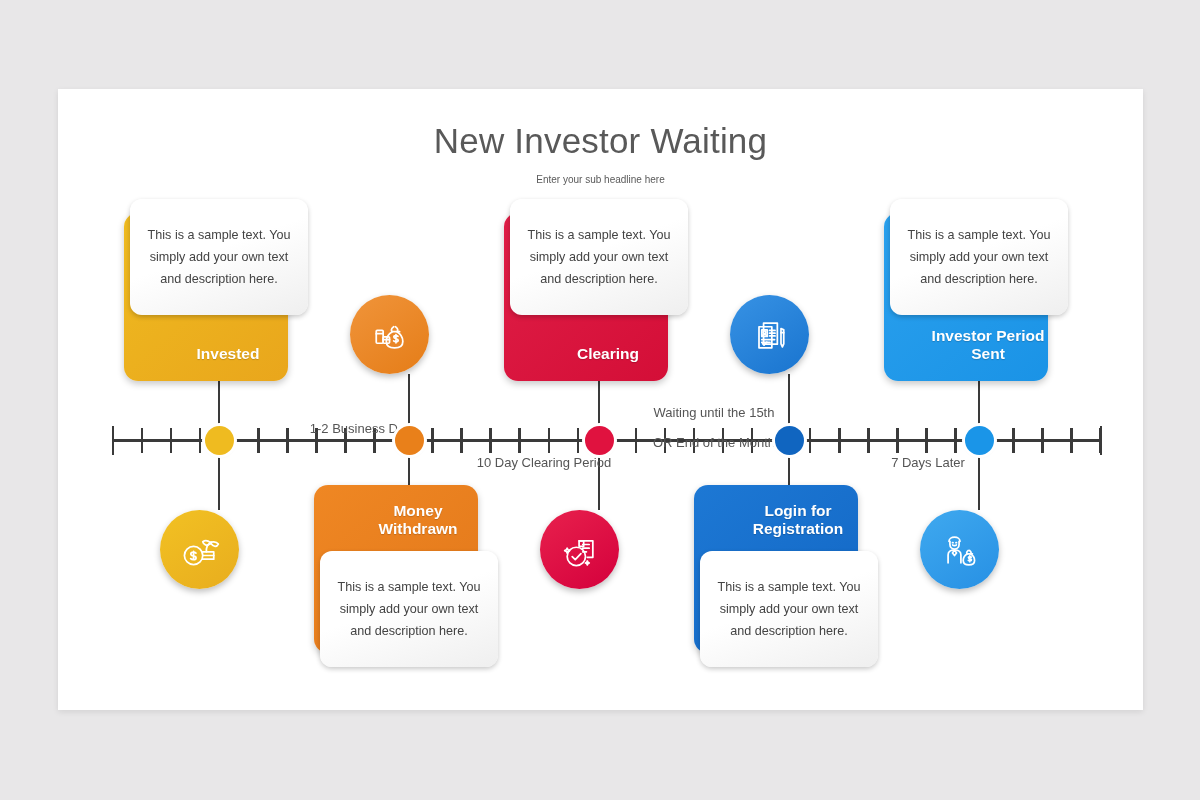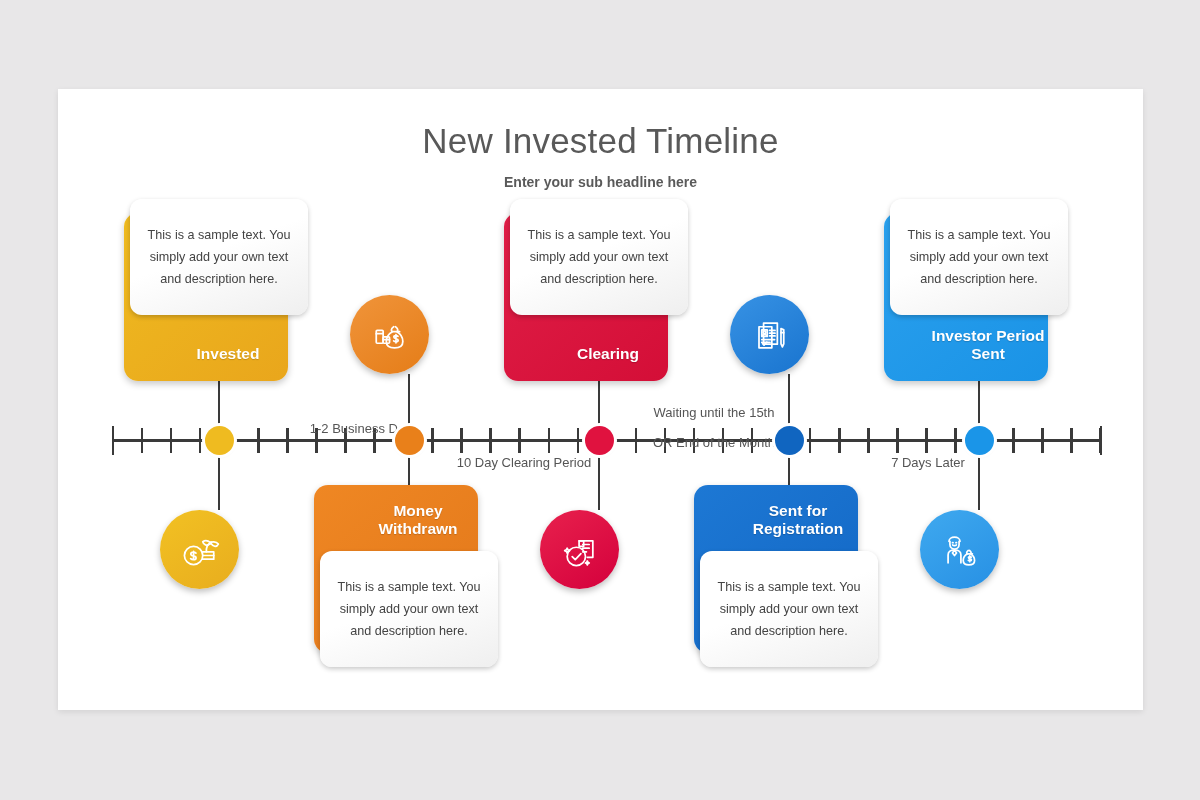--- a/index.html
+++ b/index.html
@@ -19,21 +19,21 @@
   
   #title {
     position: absolute; left: 0; top: 32px; width: 100%;
     text-align: center;
     font-size: 35px; font-weight: 400; color: #595959;
     letter-spacing: .2px;
   }
   #subtitle {
     position: absolute; left: 0; top: 85px; width: 100%;
     text-align: center;
-    font-size: 14px; color: #5a5a5a; font-weight: bold;
+    font-size: 10px; color: #5a5a5a;
   }
   
   #axis-wrap { position: absolute; left: 0; top: 0; width: 100%; height: 100%; }
   #axis-line {
     position: absolute;
     left: 55px; top: 350px; width: 988px; height: 3px;
     background: #3a3a3a;
   }
   .tick {
     position: absolute; top: 339px; width: 2.5px; height: 25px;
@@ -90,21 +90,21 @@
     box-shadow: 0 3px 6px rgba(0,0,0,0.25);
     z-index: 3;
   }
   .icon-circle svg { width: 44px; height: 44px; display: block; }
 </style>
 </head>
 <body>
 
 <div id="slide">
 
-  <div id="title">New Invested Timeline</div>
+  <div id="title">New Investor Waiting</div>
   <div id="subtitle">Enter your sub headline here</div>
 
   <div id="axis-wrap">
     <div id="axis-line"></div>
   <div class="tick" style="left: 53.75px;"></div>
       <div class="tick" style="left: 82.8px;"></div>
       <div class="tick" style="left: 111.85px;"></div>
       <div class="tick" style="left: 140.9px;"></div>
       <div class="tick" style="left: 169.95px;"></div>
       <div class="tick" style="left: 199px;"></div>
@@ -148,21 +148,21 @@
       <div class="connector" style="left: 349.75px; top: 350px; height: 46px;"></div>
       <div class="connector" style="left: 539.75px; top: 350px; height: 71px;"></div>
       <div class="connector" style="left: 729.75px; top: 350px; height: 46px;"></div>
       <div class="connector" style="left: 919.75px; top: 350px; height: 71px;"></div>
       <div class="node-dot" style="left: 146.5px; top: 337px; background: rgb(239, 187, 32);"></div>
       <div class="node-dot" style="left: 336.5px; top: 337px; background: rgb(233, 128, 26);"></div>
       <div class="node-dot" style="left: 526.5px; top: 337px; background: rgb(224, 18, 63);"></div>
       <div class="node-dot" style="left: 716.5px; top: 337px; background: rgb(16, 101, 192);"></div>
       <div class="node-dot" style="left: 906.5px; top: 337px; background: rgb(26, 149, 232);"></div>
       <div class="interval-label" style="left: 196px; top: 332px; width: 220px;">1-2 Business Days</div>
-      <div class="interval-label" style="left: 356px; top: 366px; width: 220px;">10 Day Clearing Period</div>
+      <div class="interval-label" style="left: 376px; top: 366px; width: 220px;">10 Day Clearing Period</div>
       <div class="interval-label" style="left: 546px; top: 316px; width: 220px;">Waiting until the 15th</div>
       <div class="interval-label" style="left: 546px; top: 346px; width: 220px;">OR End of the Month</div>
       <div class="interval-label" style="left: 760px; top: 366px; width: 220px;">7 Days Later</div>
     </div>
 
   <div class="card card-top" style="left: 66px; top: 124px; background: linear-gradient(140deg, rgb(239, 187, 32) 0%, rgb(233, 166, 28) 100%);">
     <div class="card-body">
       <div class="card-text">This is a sample text. You simply add your own text and description here.</div>
     </div>
     <div class="card-label">Invested</div>
@@ -176,21 +176,21 @@
   </div>
 
   <div class="card card-top" style="left: 446px; top: 124px; background: linear-gradient(140deg, rgb(224, 31, 71) 0%, rgb(212, 14, 55) 100%);">
     <div class="card-body">
       <div class="card-text">This is a sample text. You simply add your own text and description here.</div>
     </div>
     <div class="card-label">Clearing</div>
   </div>
 
   <div class="card card-bottom" style="left: 636px; top: 396px; background: linear-gradient(140deg, rgb(29, 120, 212) 0%, rgb(18, 102, 196) 100%);">
-    <div class="card-label">Sent for Registration</div>
+    <div class="card-label">Login for Registration</div>
     <div class="card-body">
       <div class="card-text">This is a sample text. You simply add your own text and description here.</div>
     </div>
   </div>
 
   <div class="card card-top" style="left: 826px; top: 124px; background: linear-gradient(140deg, rgb(43, 161, 238) 0%, rgb(26, 147, 230) 100%);">
     <div class="card-body">
       <div class="card-text">This is a sample text. You simply add your own text and description here.</div>
     </div>
     <div class="card-label">Investor Period Sent</div>

